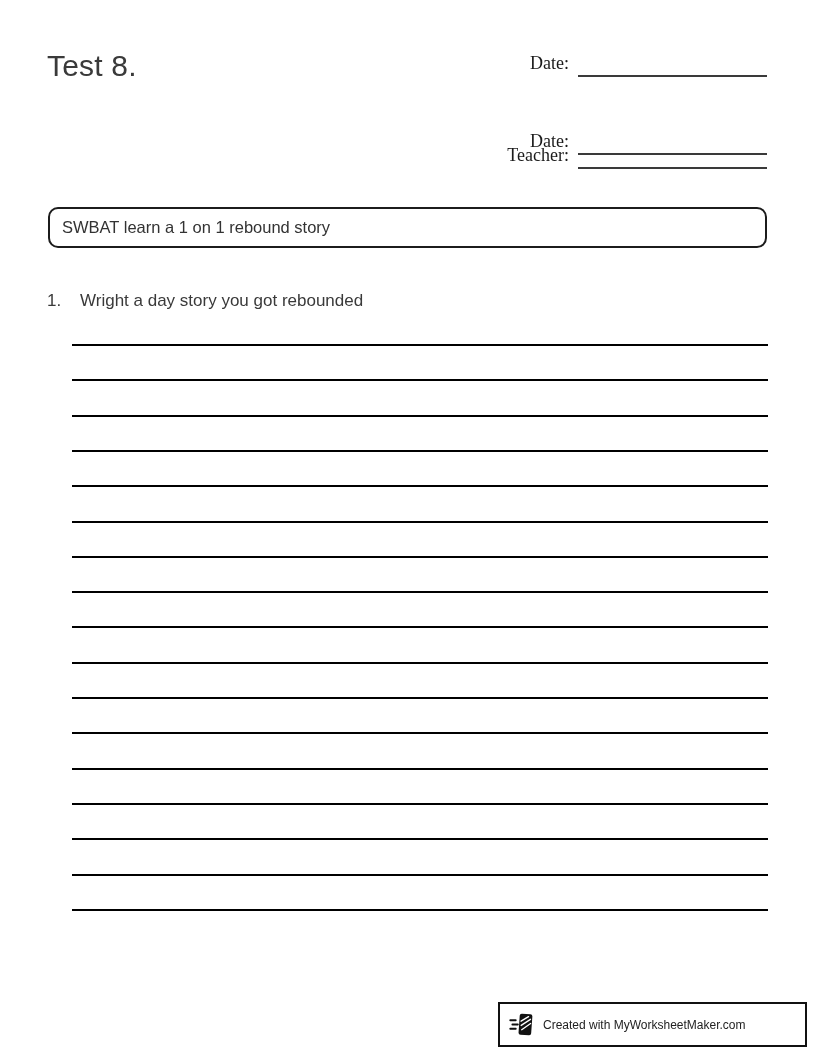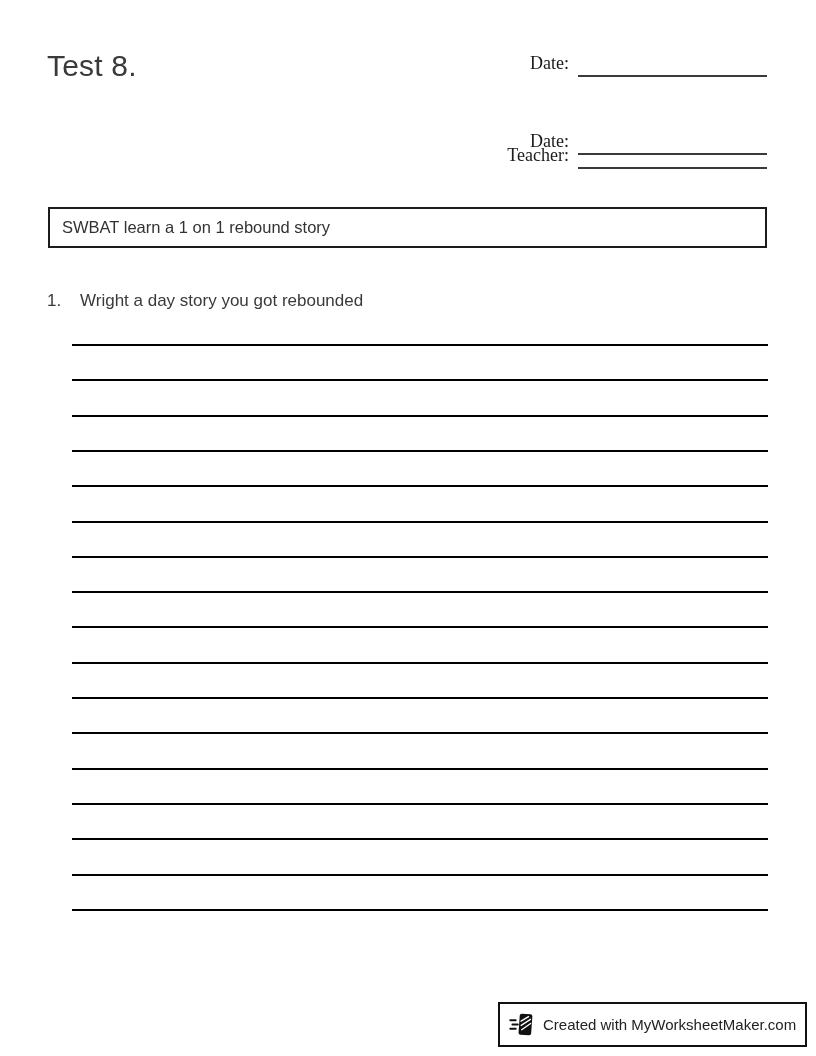--- a/index.html
+++ b/index.html
@@ -51,21 +51,21 @@
 
   
   #objective-box {
     position: absolute;
     left: 48px;
     top: 207px;
     width: 719px;
     height: 41px;
     box-sizing: border-box;
     border: 2px solid #1c1c1c;
-    border-radius: 0;
+    border-radius: 10px;
     display: flex;
     align-items: center;
     padding-left: 12px;
   }
   #objective-text {
     font-size: 16.5px;
     color: #333333;
   }
 
   
@@ -101,21 +101,21 @@
     box-sizing: border-box;
     border: 2px solid #111111;
     background: #ffffff;
     display: flex;
     align-items: center;
     padding: 0 9px;
     gap: 7px;
     cursor: pointer;
   }
   #footer-credit {
-    font-size: 15px;
+    font-size: 12px;
     color: #222222;
     white-space: nowrap;
     text-align: right;
   }
   #footer-logo {
     flex: 0 0 auto;
     display: block;
   }
 </style>
 </head>

